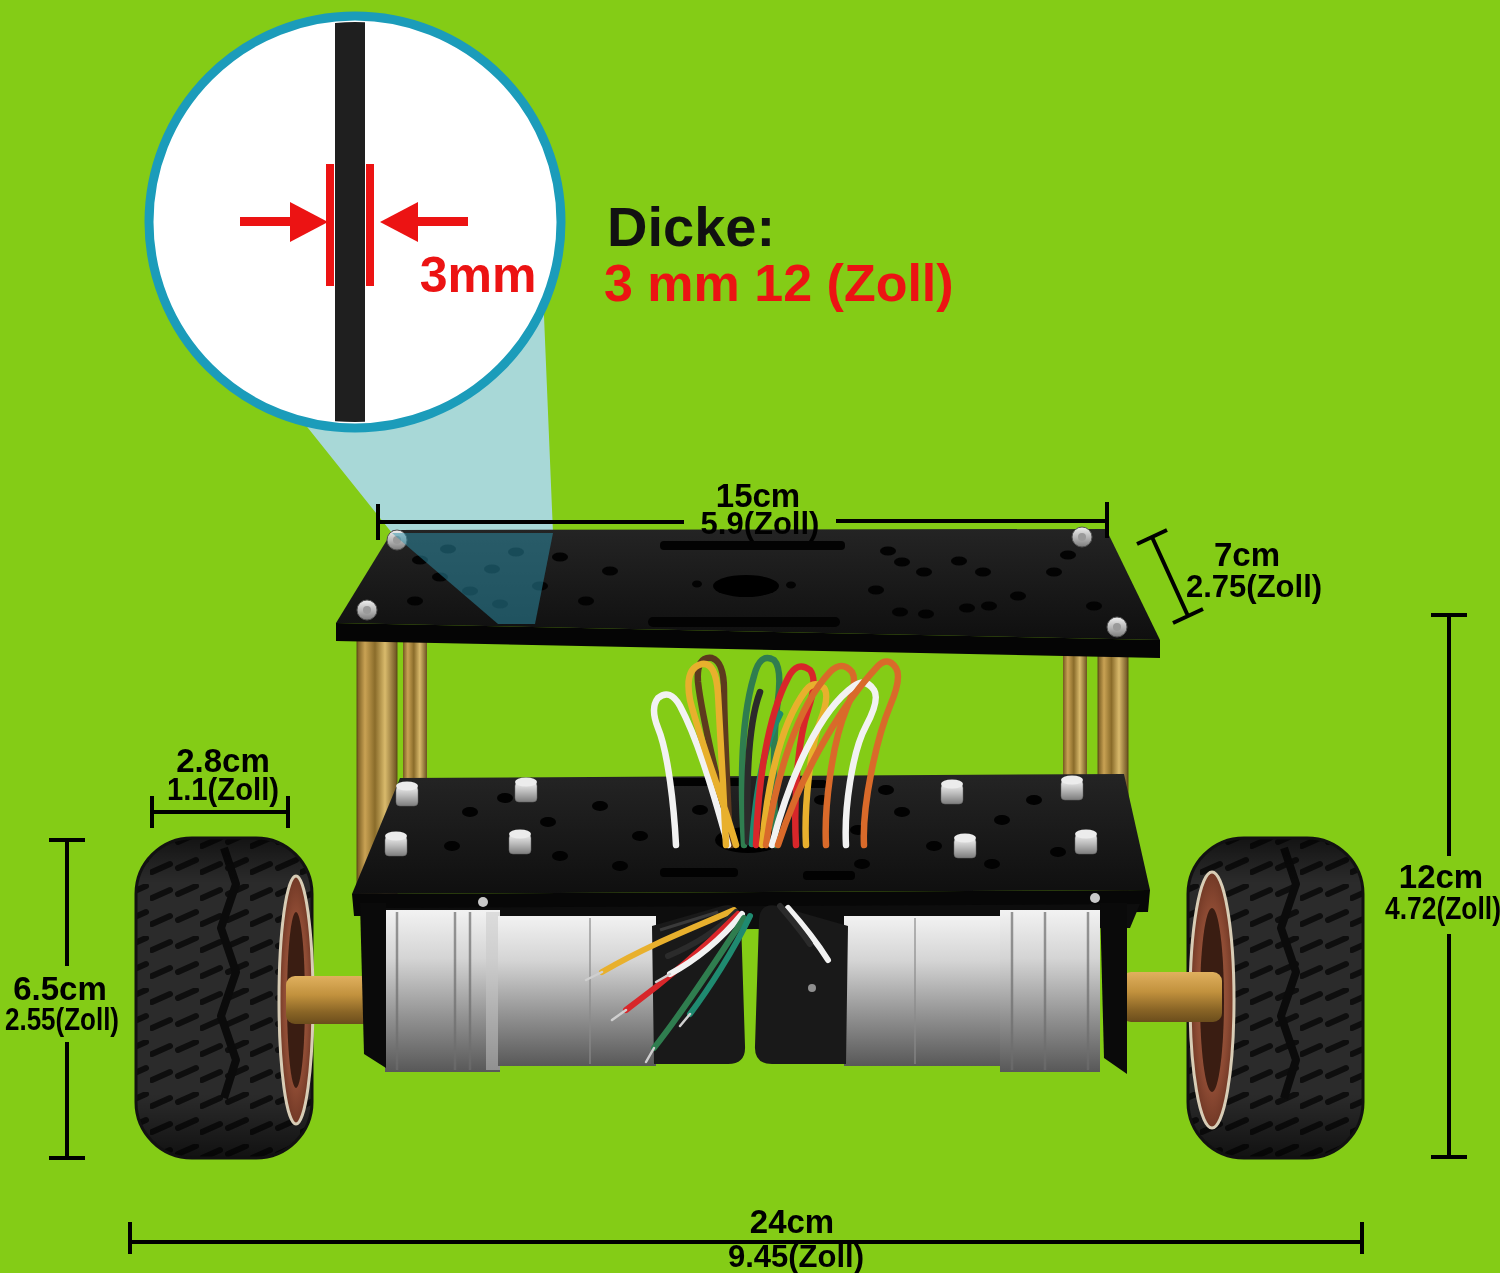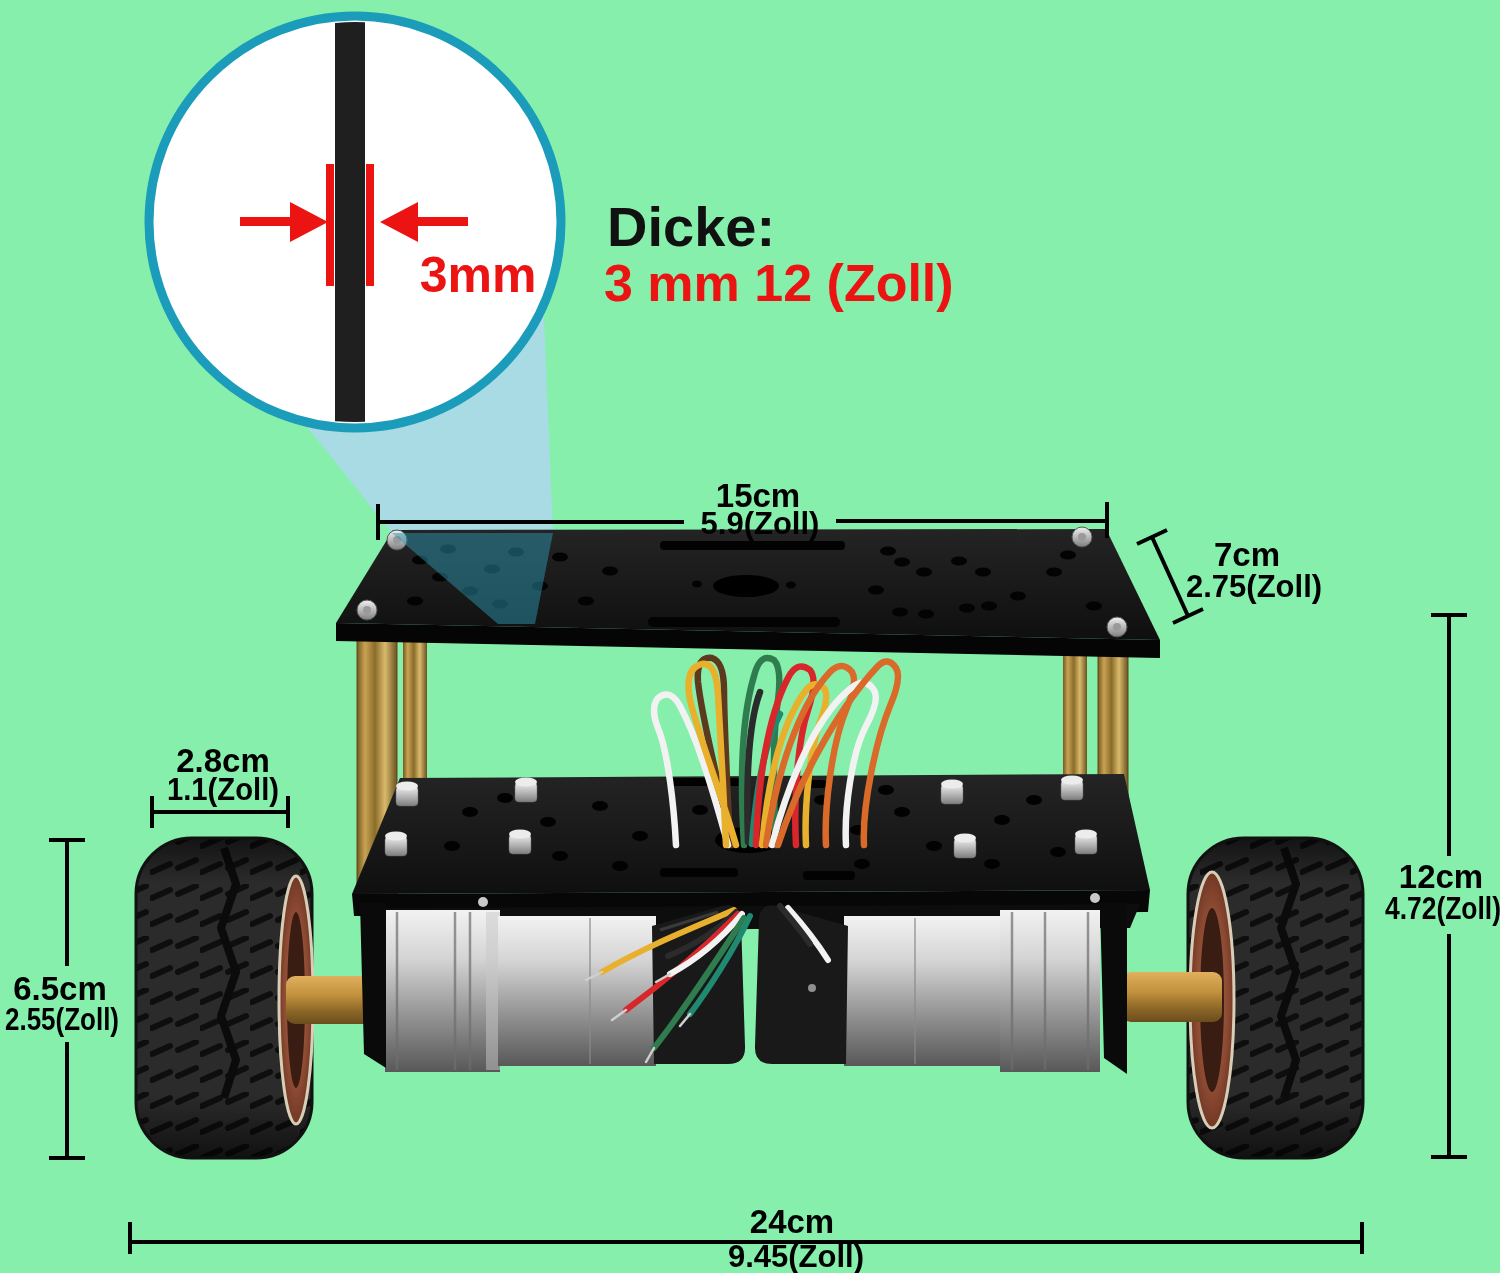--- a/index.html
+++ b/index.html
@@ -1,16 +1,16 @@
 <!DOCTYPE html>
 <html><head>
 <meta charset="utf-8">
 <style>
   html,body{margin:0;padding:0;background:#fff;}
-  .stage{position:relative;width:1500px;height:1273px;background:#86efac;overflow:hidden;
+  .stage{position:relative;width:1500px;height:1273px;background:#84cc16;overflow:hidden;
          font-family:"Liberation Sans",sans-serif;}
   svg{display:block;}
   text{font-family:"Liberation Sans",sans-serif;}
   .dim-metric{font-size:33px;font-weight:bold;fill:#000;}
   .dim-imperial{font-size:31px;font-weight:bold;fill:#000;}
   .dim-line{stroke:#000;stroke-width:4;fill:none;}
   .hole{fill:#030303;}
   .mhole{fill:#020202;}
 </style>
 </head>

